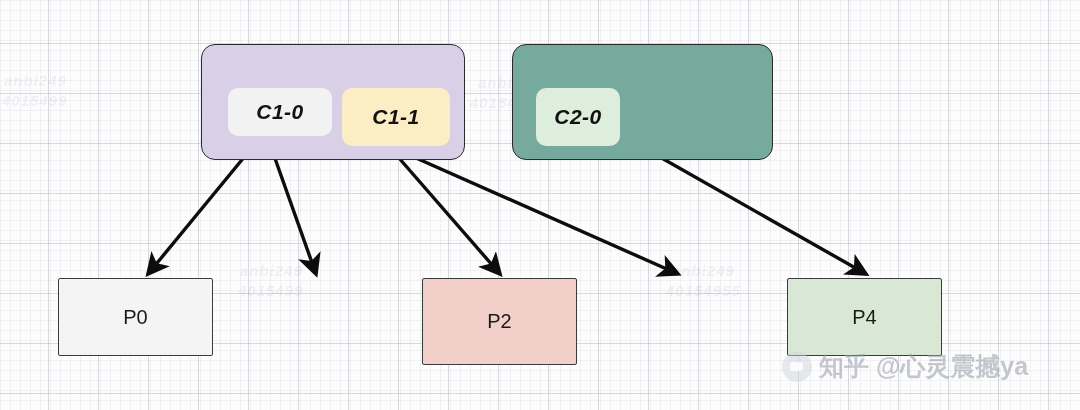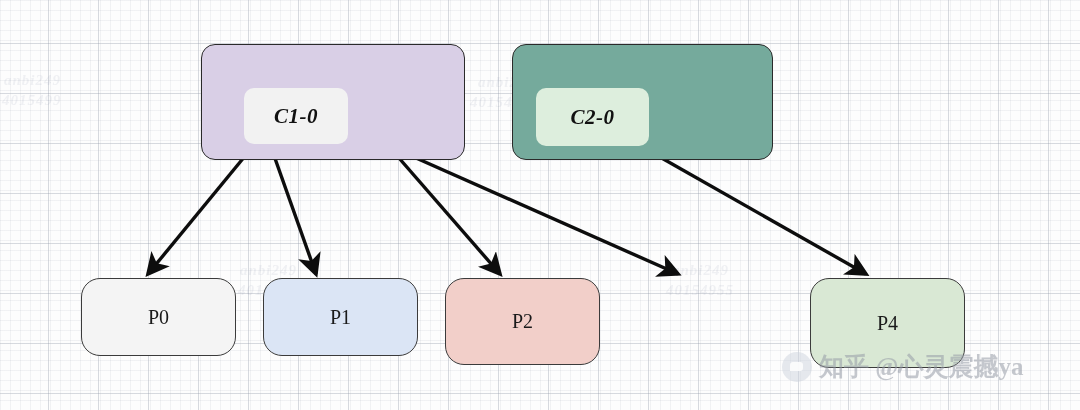--- a/index.html
+++ b/index.html
@@ -13,21 +13,21 @@
     height: 410px;
     overflow: hidden;
     background-color: #fdfdfd;
     background-image:
       linear-gradient(to right, rgba(180,185,195,0.16) 1px, transparent 1px),
       linear-gradient(to bottom, rgba(180,185,195,0.16) 1px, transparent 1px),
       linear-gradient(to right, rgba(150,158,172,0.38) 1px, transparent 1px),
       linear-gradient(to bottom, rgba(150,158,172,0.38) 1px, transparent 1px);
     background-size: 10px 10px, 10px 10px, 50px 50px, 50px 50px;
     background-position: 0 0, 0 0, -2px -7px, -2px -7px;
-    font-family: Liberation Serif, serif;
+    font-family: Liberation Sans, sans-serif;
   }
   .edges-layer {
     position: absolute;
     left: 0;
     top: 0;
     width: 1080px;
     height: 410px;
     pointer-events: none;
   }
   .group-box {
@@ -48,25 +48,24 @@
     border: none;
     border-radius: 10px;
     font-style: italic;
     font-size: 21px;
     font-weight: 600;
     letter-spacing: 0.5px;
     color: #111111;
   }
   .leaf-node {
     border: 1.6px solid #3b3b3b;
-    border-radius: 19px;
+    border-radius: 2px;
     font-size: 20px;
     font-weight: 400;
     color: #1a1a1a;
-    margin-left: 23px;
   }
   .bg-watermark {
     position: absolute;
     color: rgba(120,130,160,0.10);
     font-size: 15px;
     font-weight: 700;
     font-style: italic;
     letter-spacing: 1px;
     white-space: nowrap;
     pointer-events: none;
@@ -129,43 +128,43 @@
         <line x1="392" y1="150" x2="500" y2="274" marker-end="url(#arrowhead)"></line>
         <line x1="398" y1="150" x2="678" y2="274" marker-end="url(#arrowhead)"></line>
         <line x1="644" y1="148" x2="866" y2="274" marker-end="url(#arrowhead)"></line>
       </g>
   </svg>
 
   <div class="group-box" style="left:201px; top:44px; width:264px; height:116px; background:#d9cfe6;"></div>
 
   <div class="group-box" style="left:512px; top:44px; width:261px; height:116px; background:#75aa9c;"></div>
 
-  <div class="node child-node" style="left:228px; top:88px; width:104px; height:56px; background:#f2f2f2;margin-left:16px;">
+  <div class="node child-node" style="left:228px; top:88px; width:104px; height:48px; background:#f2f2f2;">
     <span>C1-0</span>
   </div>
 
+  <div class="node child-node" style="left:342px; top:88px; width:108px; height:58px; background:#fbedc4;">
+    <span>C1-1</span>
+  </div>
 
-  <div class="node child-node" style="left:536px; top:88px; width:113px; height:58px; background:#ddeedd;">
+  <div class="node child-node" style="left:536px; top:88px; width:84px; height:58px; background:#ddeedd;">
     <span>C2-0</span>
   </div>
 
   <div class="node leaf-node" style="left:58px; top:278px; width:155px; height:78px; background:#f4f4f4;">
     <span>P0</span>
   </div>
 
-  <div class="node leaf-node" style="left:240px; top:278px; width:155px; height:78px; background:#dbe5f5;">
-    <span>P1</span>
-  </div>
 
   <div class="node leaf-node" style="left:422px; top:278px; width:155px; height:87px; background:#f2cfc9;">
     <span>P2</span>
   </div>
 
 
-  <div class="node leaf-node" style="left:787px; top:278px; width:155px; height:90px; background:#d9e8d4;">
+  <div class="node leaf-node" style="left:787px; top:278px; width:155px; height:78px; background:#d9e8d4;">
     <span>P4</span>
   </div>
 
   <div class="corner-watermark" style="left:782px; top:350px;">
     <span class="wm-logo"></span>
     <span>知乎 @心灵震撼ya</span>
   </div>
 
 </div>
 

